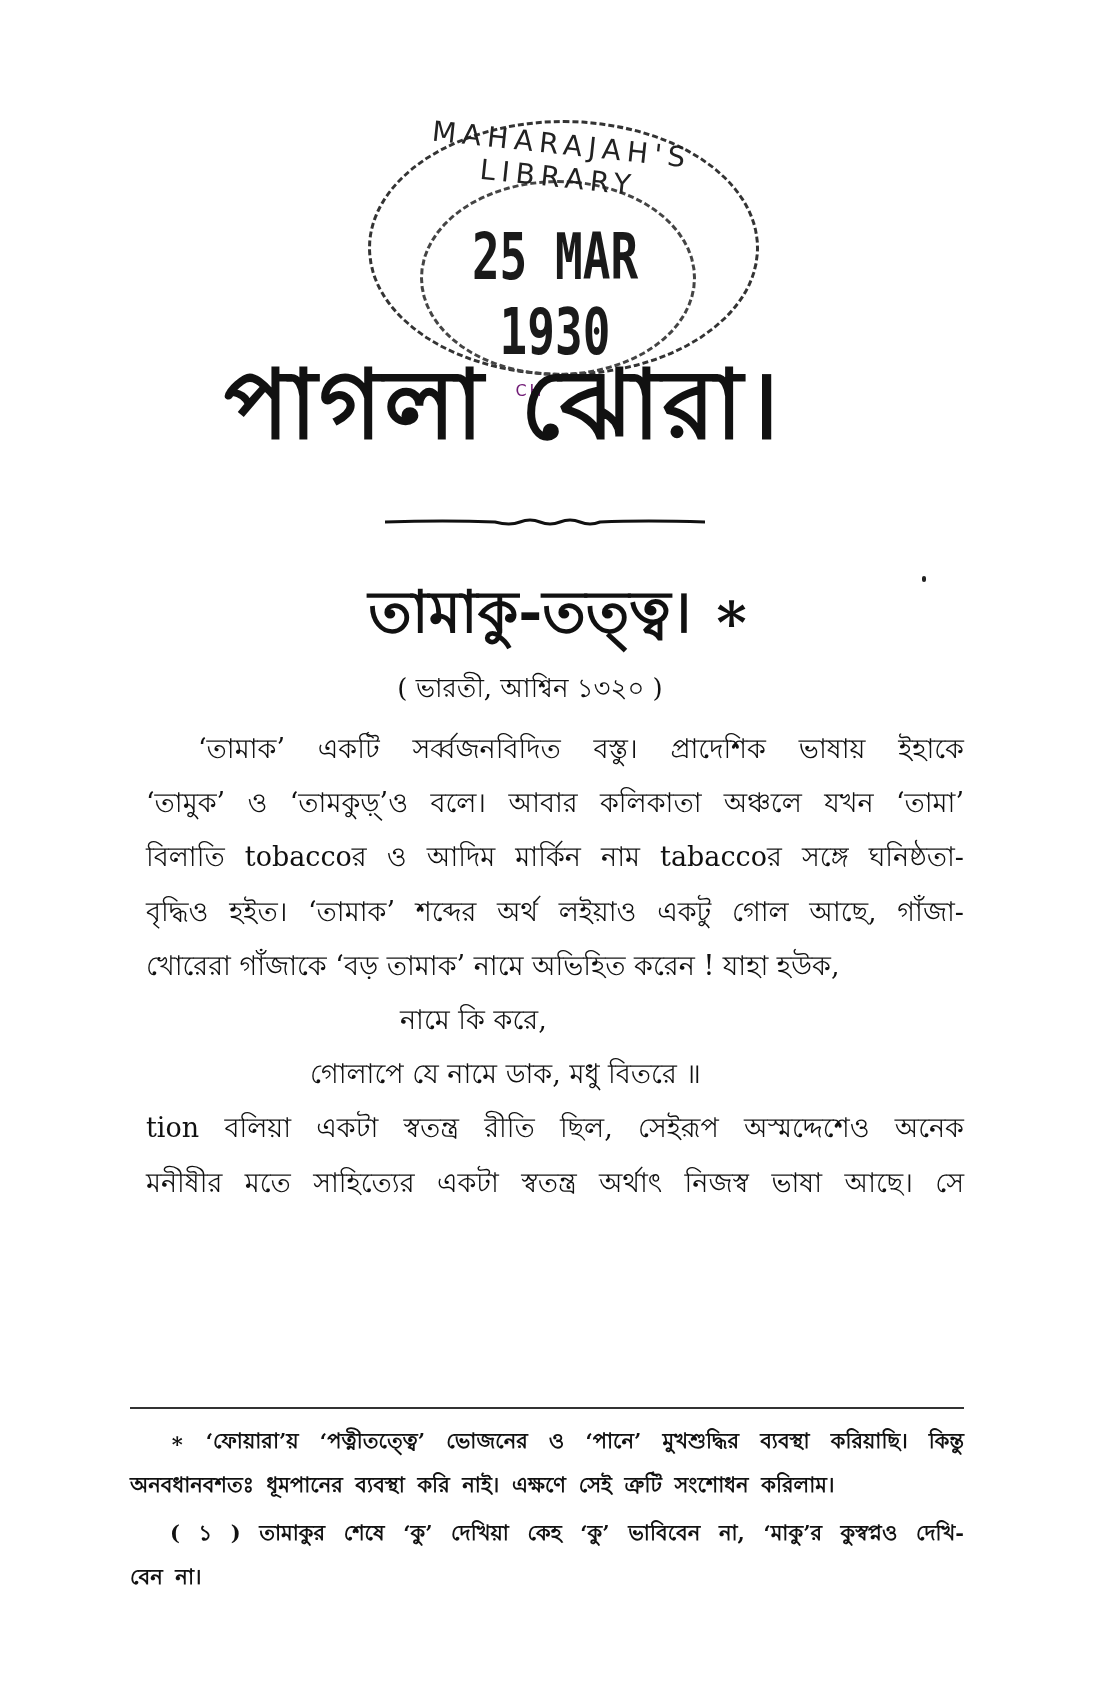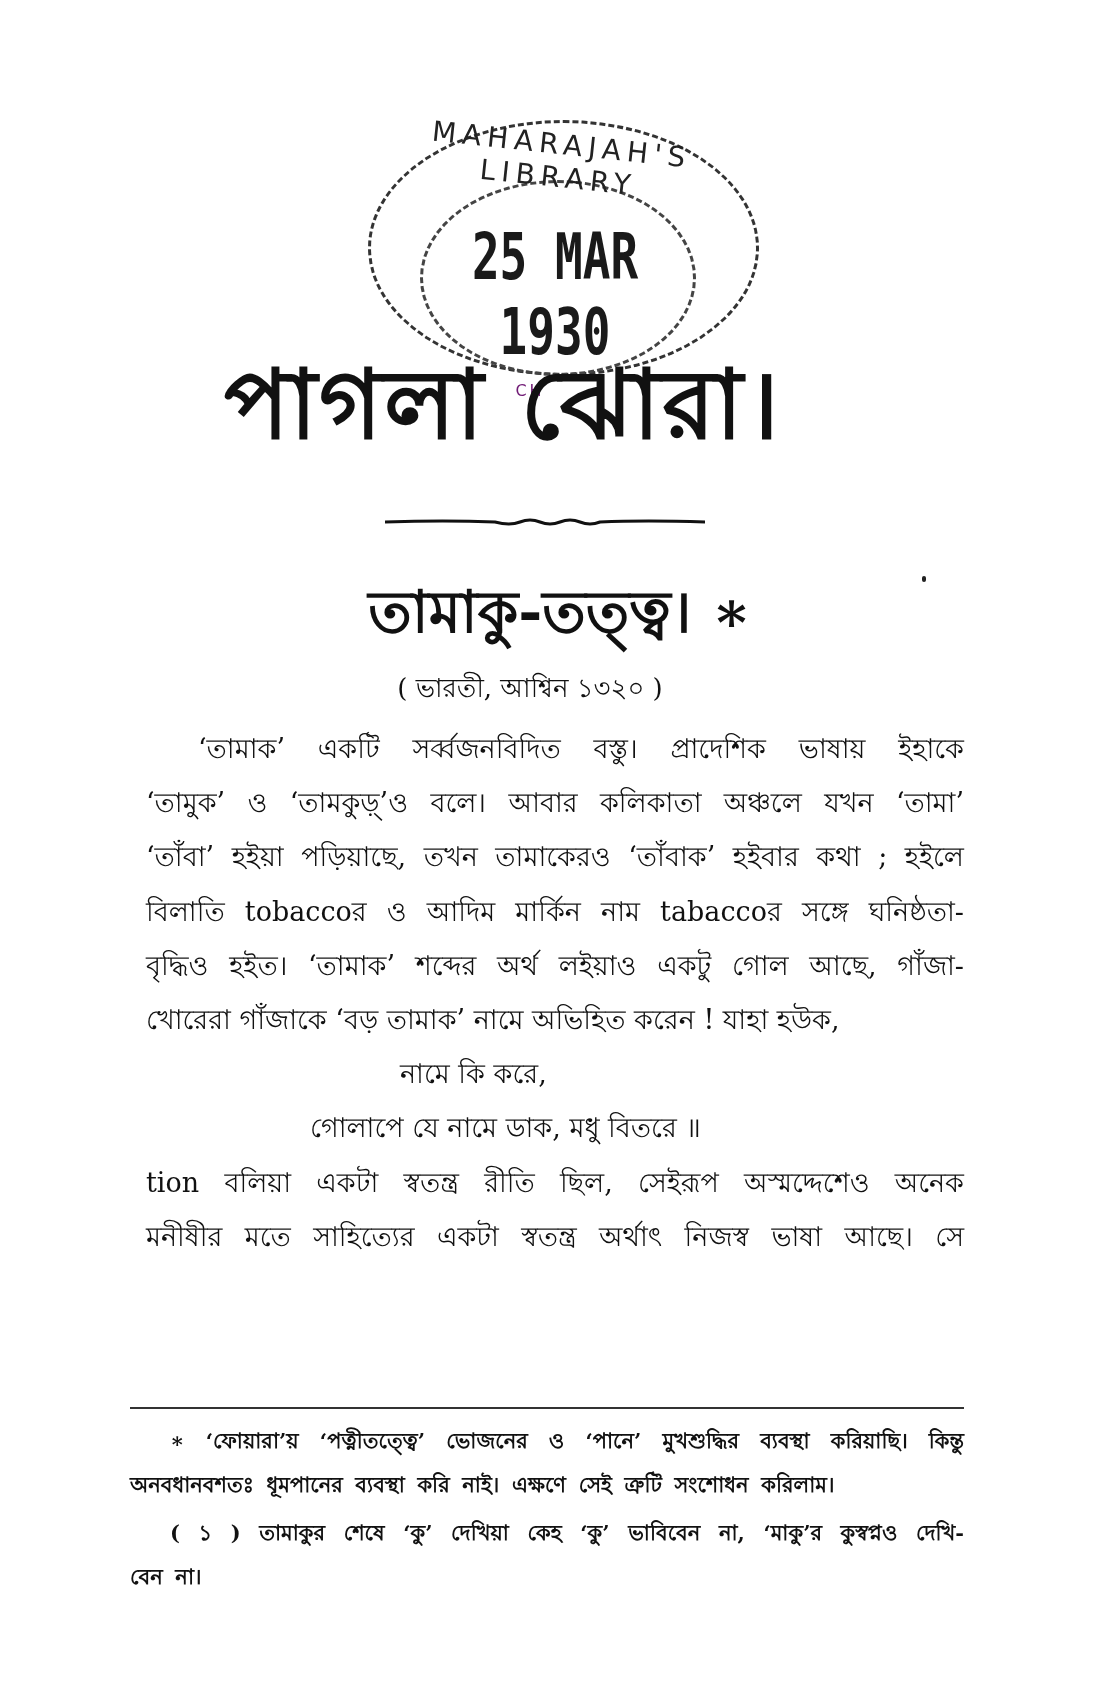--- a/index.html
+++ b/index.html
@@ -83,21 +83,20 @@
   <path d="M0 7 Q60 5 110 7 Q125 11 135 7 Q145 3 155 7 Q165 11 175 7 Q185 3 195 7 Q205 11 215 7 Q260 5 320 7" stroke="#111" stroke-width="3" fill="none"></path>
 </svg>
 
 <div class="abs section-title">তামাকু-তত্ত্ব। ∗</div>
 <div class="abs stray-dot"></div>
 <div class="abs source">( ভারতী, আশ্বিন ১৩২০ )</div>
 
 <div class="abs body-text">
   <div class="line first">‘তামাক’ একটি সর্ব্বজনবিদিত বস্তু। প্রাদেশিক ভাষায় ইহাকে</div>
   <div class="line">‘তামুক’ ও ‘তামকুড়্’ও বলে। আবার কলিকাতা অঞ্চলে যখন ‘তামা’</div>
-  <div class="line">‘তাঁবা’ হইয়া পড়িয়াছে, তখন তামাকেরও ‘তাঁবাক’ হইবার কথা ; হইলে</div>
   <div class="line">বিলাতি tobaccoর ও আদিম মার্কিন নাম tabaccoর সঙ্গে ঘনিষ্ঠতা-</div>
   <div class="line">বৃদ্ধিও হইত। ‘তামাক’ শব্দের অর্থ লইয়াও একটু গোল আছে, গাঁজা-</div>
   <div class="line last-left">খোরেরা গাঁজাকে ‘বড় তামাক’ নামে অভিহিত করেন ! যাহা হউক,</div>
   <div class="verse v1">নামে কি করে,</div>
   <div class="verse v2">গোলাপে যে নামে ডাক, মধু বিতরে ॥</div>
   <div class="line">tion বলিয়া একটা স্বতন্ত্র রীতি ছিল, সেইরূপ অস্মদ্দেশেও অনেক</div>
   <div class="line">মনীষীর মতে সাহিত্যের একটা স্বতন্ত্র অর্থাৎ নিজস্ব ভাষা আছে। সে</div>
 </div>
 
 <div class="abs rule"></div>

